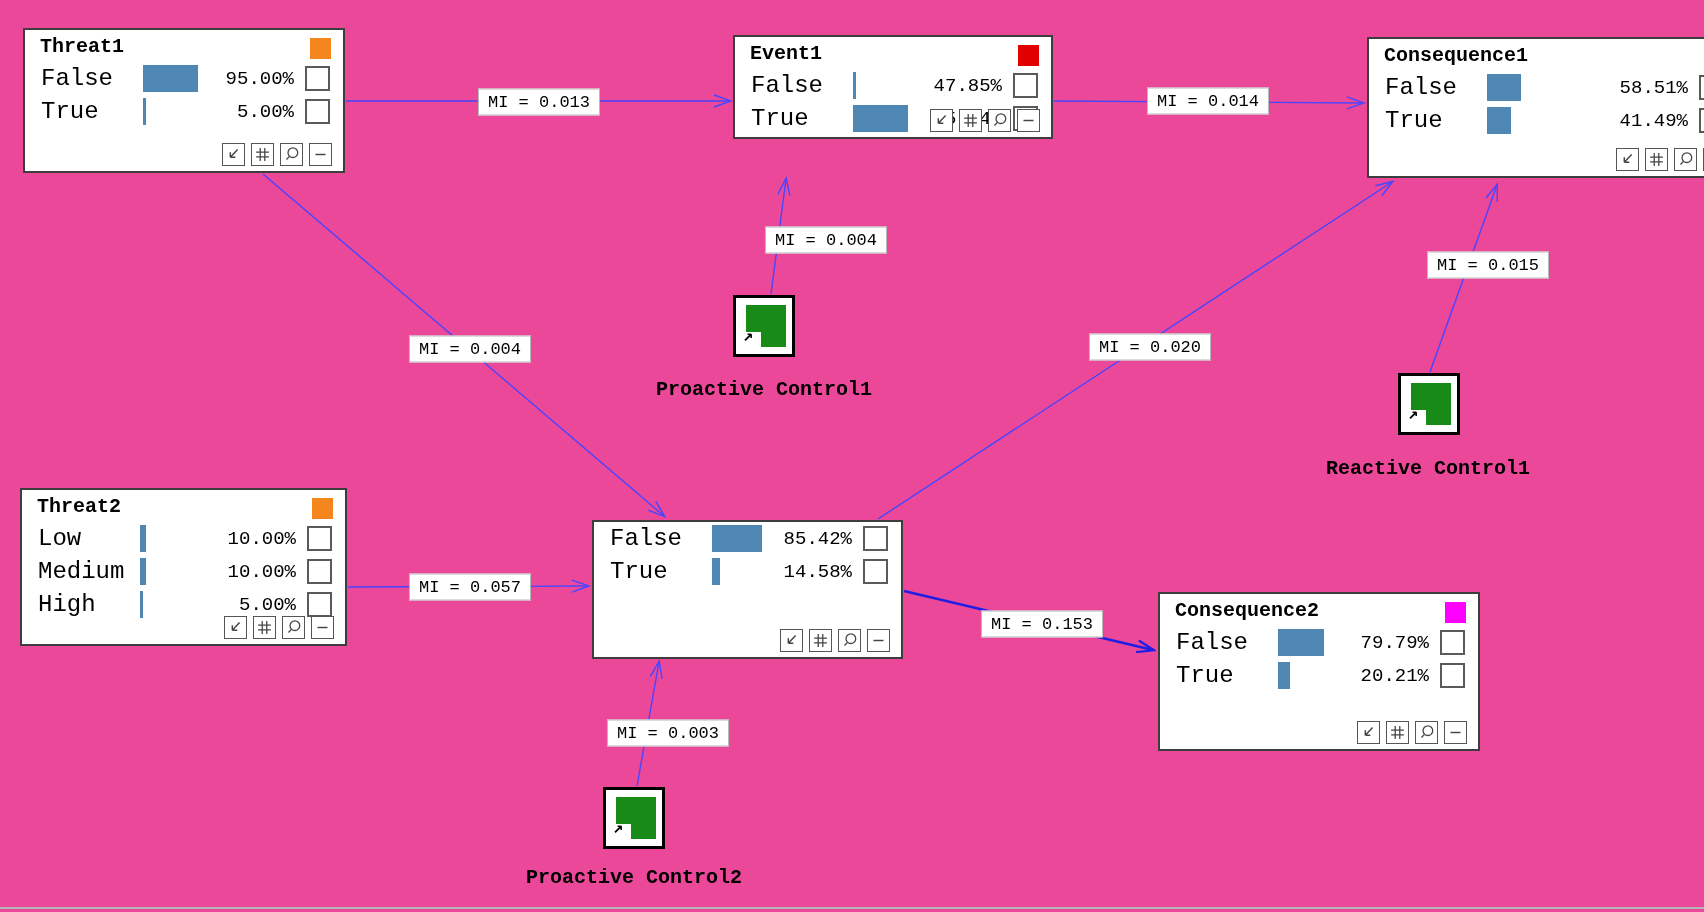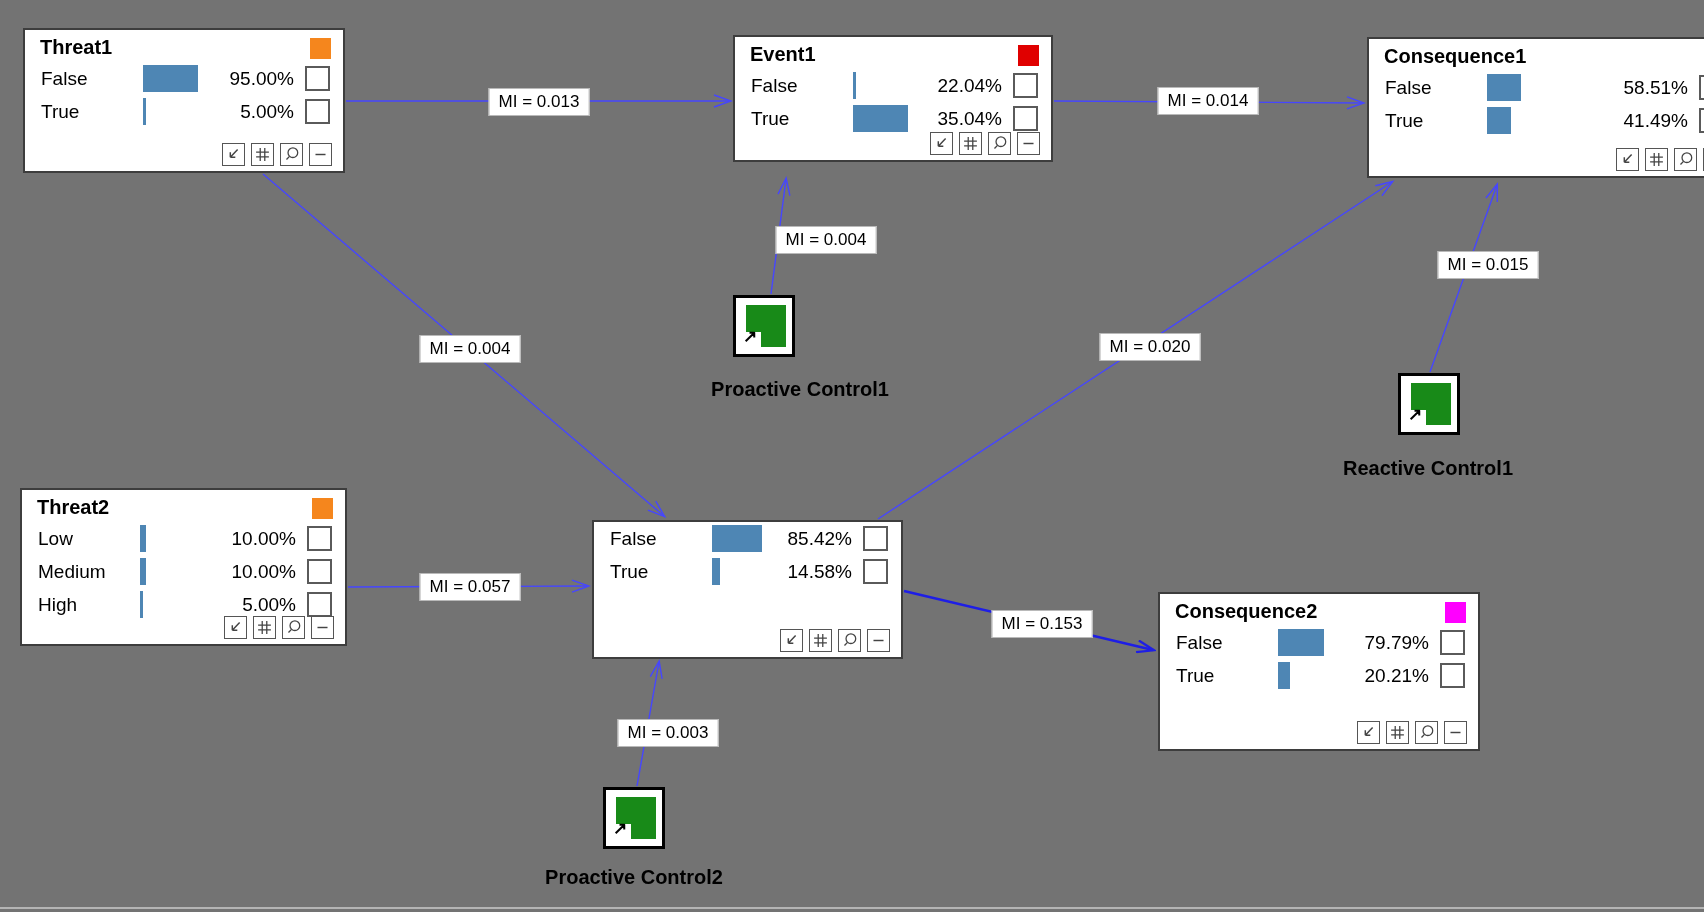--- a/index.html
+++ b/index.html
@@ -1,24 +1,24 @@
 <!DOCTYPE html>
 <html><head>
 <meta charset="utf-8">
 <style>
   html,body{margin:0;padding:0;background:#fff;}
-  #canvas{position:relative;width:1704px;height:912px;background:#737373;overflow:hidden;
-          font-family:Liberation Sans, sans-serif;color:#000;}
+  #canvas{position:relative;width:1704px;height:912px;background:#ec4899;overflow:hidden;
+          font-family:Liberation Mono, monospace;color:#000;}
   #edge-layer{position:absolute;left:0;top:0;width:1704px;height:912px;}
   .node{position:absolute;background:#fff;border:2px solid #3d3d3d;box-sizing:border-box;z-index:2;}
   .node-header{display:flex;justify-content:space-between;align-items:flex-start;padding:6px 12px 0 15px;height:32px;box-sizing:border-box;}
   .node-title{font-size:20px;font-weight:700;line-height:22px;}
   .chip{width:21px;height:21px;margin-top:2px;}
   .state-row{display:flex;align-items:center;height:33px;padding:0 13px 0 16px;}
-  .state-label{width:102px;font-size:19px;}
+  .state-label{width:102px;font-size:24px;}
   .bar-track{width:64px;height:27px;position:relative;flex:none;}
   .bar{position:absolute;left:0;top:0;height:27px;background:#4e86b4;}
   .state-pct{flex:1;text-align:right;font-size:19px;padding-right:11px;white-space:nowrap;}
   .state-check{width:25px;height:25px;border:2px solid #5a5a5a;background:#fff;flex:none;box-sizing:border-box;}
   .node-footer{position:absolute;right:11px;bottom:5px;display:flex;gap:6px;}
   .tool-btn{width:23px;height:23px;border:1.5px solid #555;box-sizing:border-box;display:flex;align-items:center;justify-content:center;background:#fff;}
   .tool-btn svg{display:block;}
   .mi-label{position:absolute;transform:translate(-50%,-50%);background:#fff;border:1px solid #b9b9b9;
             padding:3px 9px;font-size:17px;white-space:nowrap;z-index:3;}
   .control{position:absolute;width:62px;height:62px;border:3px solid #000;background:#fff;box-sizing:border-box;z-index:2;}
@@ -146,31 +146,31 @@
           </svg>
         </span>
       <span class="tool-btn">
           <svg width="23" height="23" viewBox="0 0 23 23">
             <path d="M6,11.5 H17" stroke="#444" stroke-width="1.6"></path>
           </svg>
         </span>
     </div>
   </div>
 
-  <div class="node" style="left:733px;top:35px;width:320px;height:127px">
+  <div class="node" style="left:733px;top:35px;width:320px;height:104px">
     <div class="node-header">
       <span class="node-title">Event1</span>
       <span class="chip" style="background: rgb(224, 0, 0);"></span>
     </div>
     <div class="state-row">
       <span class="state-label">False</span>
       <span class="bar-track">
           <span class="bar" style="width: 3px;"></span>
         </span>
-      <span class="state-pct">22.04%</span>
+      <span class="state-pct">47.85%</span>
       <span class="state-check"></span>
     </div>
     <div class="state-row">
       <span class="state-label">True</span>
       <span class="bar-track">
           <span class="bar" style="width: 55.3784px;"></span>
         </span>
       <span class="state-pct">35.04%</span>
       <span class="state-check"></span>
     </div>
@@ -331,21 +331,21 @@
           </svg>
         </span>
     </div>
   </div>
 
   <div class="control" style="left:733px;top:295px">
     <span class="green" style="background: rgb(24, 138, 24);"></span>
     <span class="notch"></span>
     <span class="ctl-arrow">↗</span>
   </div>
-  <div class="control-label" style="left:800px;top:378px">Proactive Control1</div>
+  <div class="control-label" style="left:764px;top:378px">Proactive Control1</div>
 
   <div class="control" style="left:1398px;top:373px">
     <span class="green" style="background: rgb(24, 138, 24);"></span>
     <span class="notch"></span>
     <span class="ctl-arrow">↗</span>
   </div>
   <div class="control-label" style="left:1428px;top:457px">Reactive Control1</div>
 
   <div class="control" style="left:603px;top:787px">
     <span class="green" style="background: rgb(24, 138, 24);"></span>

